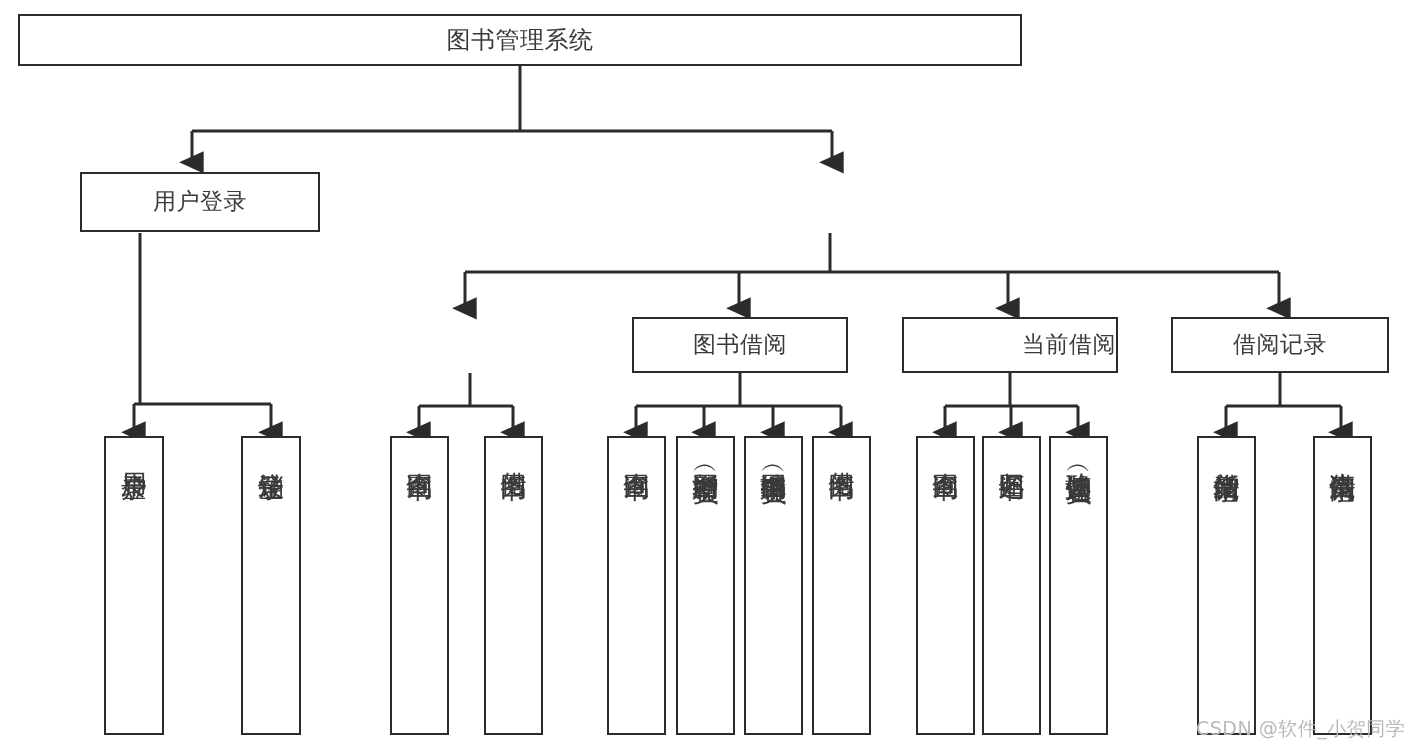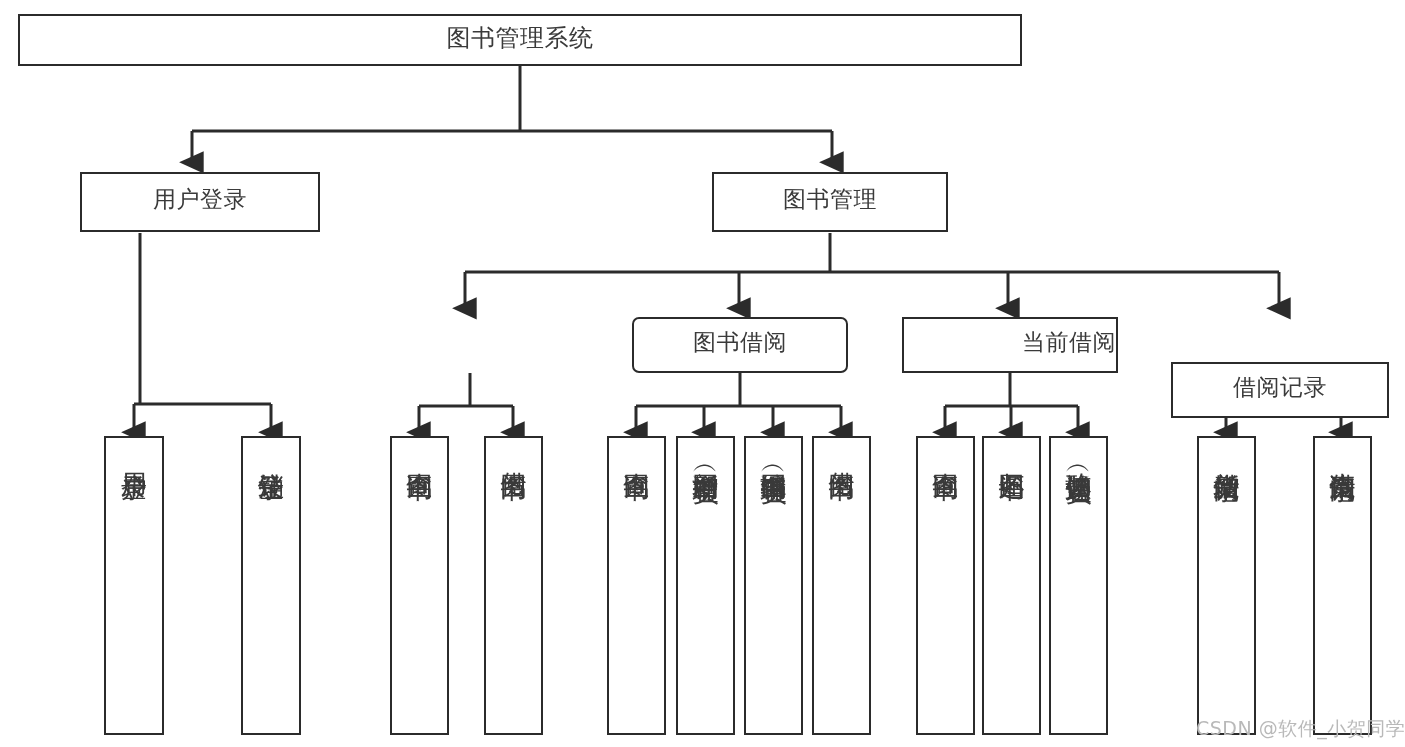--- a/index.html
+++ b/index.html
@@ -34,21 +34,20 @@
     color: #3a3a3a;
   }
   .node.h {
     
   }
   .node.h .label {
     font-size: 23px;
     line-height: 1.1;
     letter-spacing: 0.5px;
     white-space: nowrap;
-    font-family: Liberation Mono, monospace;
   }
   .node.root .label {
     font-size: 24px;
   }
   .node.v {
     align-items: flex-start;
     justify-content: center;
     padding-top: 14px;
   }
   .node.v .label {
@@ -124,34 +123,31 @@
   </svg>
 
   <div class="node h root" style="left:18px; top:14px; width:1004px; height:52px;">
     <span class="label">图书管理系统</span>
   </div>
 
   <div class="node h" style="left:80px; top:172px; width:240px; height:60px;">
     <span class="label">用户登录</span>
   </div>
 
-  <div class="node h" style="left:712px; top:172px; width:236px; height:60px;">
-    <span class="label">图书管理</span>
-  </div>
-
-
-  <div class="node h" style="left:632px; top:317px; width:216px; height:56px;border-radius:7px;">
+
+
+  <div class="node h" style="left:632px; top:317px; width:216px; height:56px;">
     <span class="label">图书借阅</span>
   </div>
 
   <div class="node h" style="left:902px; top:317px; width:216px; height:56px;justify-content:flex-end;">
     <span class="label">当前借阅</span>
   </div>
 
-  <div class="node h" style="left:1171px; top:317px; width:218px; height:56px;margin-top:45px;">
+  <div class="node h" style="left:1171px; top:317px; width:218px; height:56px;">
     <span class="label">借阅记录</span>
   </div>
 
   <div class="node v" style="left:104px; top:436px; width:60px; height:299px;">
     <span class="label">用户登录</span>
   </div>
 
   <div class="node v" style="left:241px; top:436px; width:60px; height:299px;">
     <span class="label">注销登录</span>
   </div>

